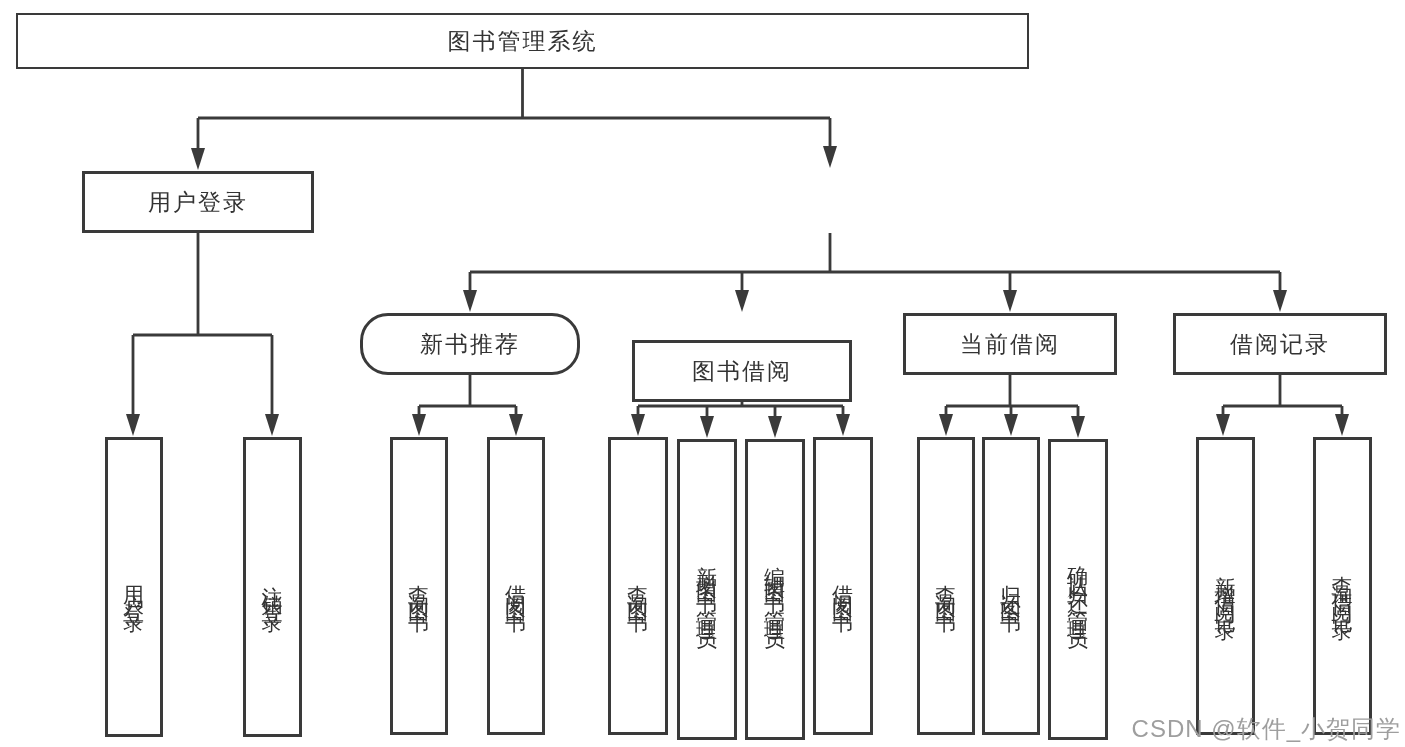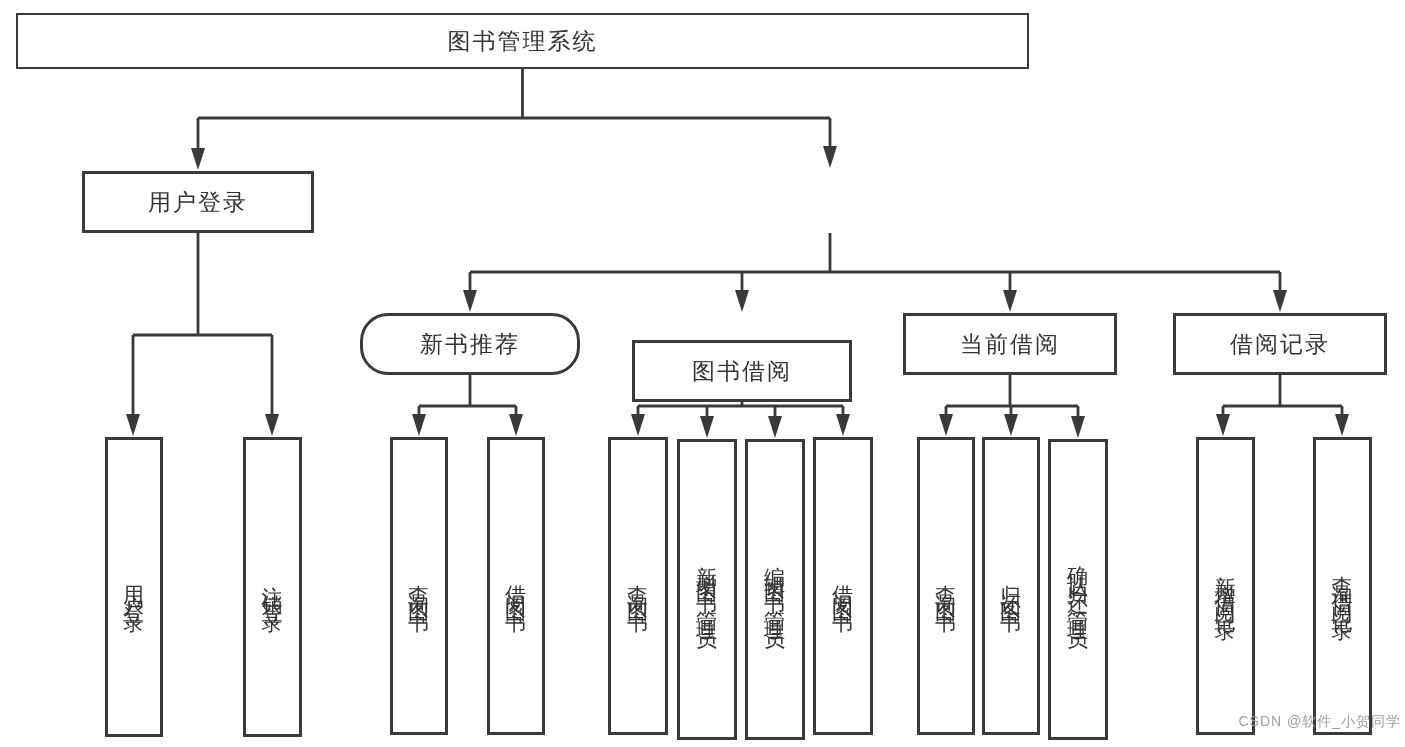--- a/index.html
+++ b/index.html
@@ -45,21 +45,21 @@
     writing-mode: vertical-rl;
     font-size: 21px;
     letter-spacing: 9px;
     line-height: 1;
     color: #333333;
   }
   .watermark {
     position: absolute;
     top: 713px;
     right: 4px;
-    font-size: 14px;
+    font-size: 24px;
     letter-spacing: 1px;
     color: #9e9e9e;
     white-space: nowrap;
     z-index: 5;
   }
 </style>
 </head>
 <body>
 
 <div class="canvas">

